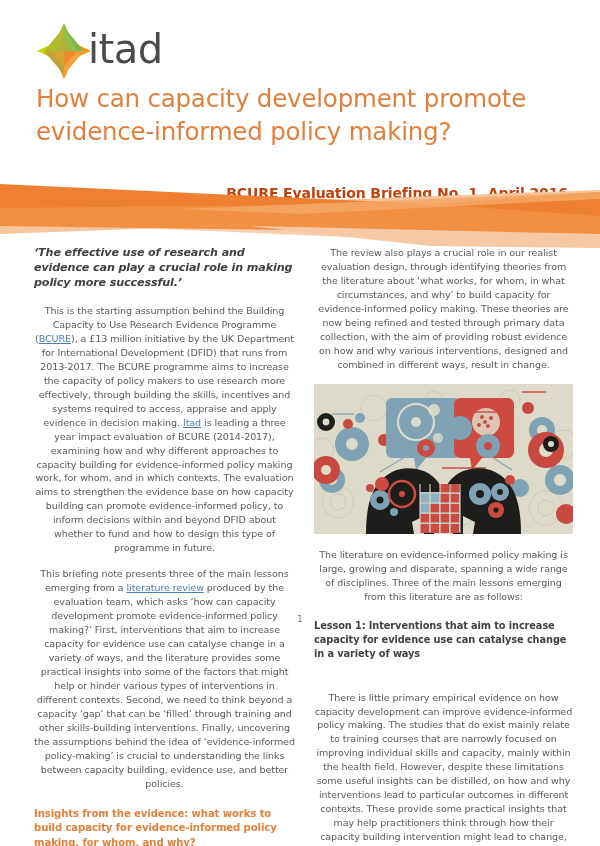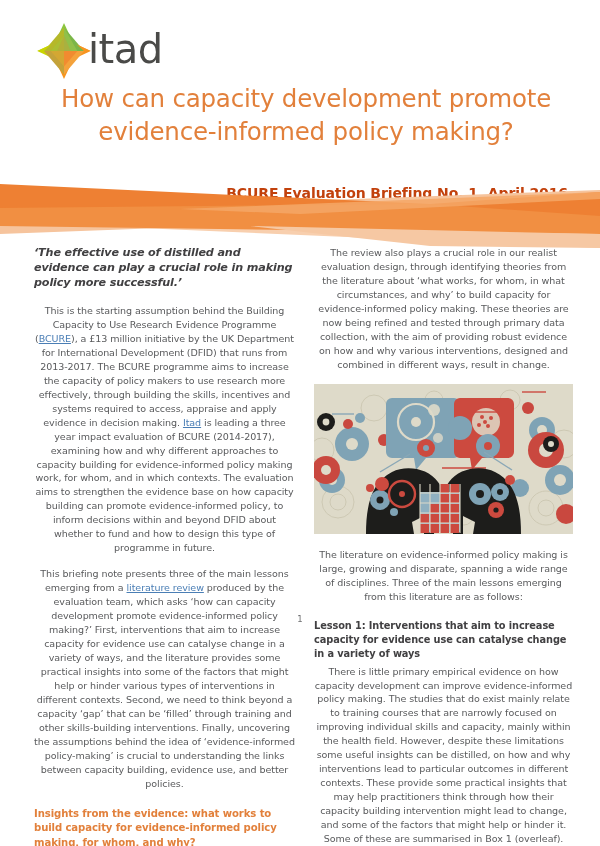--- a/index.html
+++ b/index.html
@@ -40,21 +40,20 @@
   .doc-title {
     position: absolute;
     left: 36px; top: 83px;
     width: 540px;
     font-family: "DejaVu Sans", sans-serif;
     font-size: 24.5px;
     font-weight: 400;
     line-height: 1.34;
     color: #e2803b;
     letter-spacing: -0.2px;
-    text-align: center;
   }
 
   .doc-subtitle {
     position: absolute;
     right: 32px; top: 149px;
     font-family: "DejaVu Sans", sans-serif;
     font-size: 14px;
     font-weight: 600;
     color: #c2410c;
     letter-spacing: -0.1px;
@@ -117,21 +116,21 @@
   }
 
   .lesson-head {
     font-family: "DejaVu Sans", sans-serif;
     font-size: 9.8px;
     font-weight: bold;
     line-height: 1.42;
     color: #414042;
     letter-spacing: -0.1px;
     margin-top: 15px;
-    margin-bottom: 4px;
+    margin-bottom: 30px;
   }
 
   .figure {
     width: 259px;
     height: 150px;
     margin: 8px 0 14px 0;
     display: block;
     background: #ded9c8;
     overflow: hidden;
   }
@@ -200,21 +199,21 @@
 
         <polygon points="250,44 600,52 600,66 430,64" fill="#f6c8a3"></polygon>
       </svg>
     </div>
   </div>
 
   <div class="content">
 
     <div class="col left">
 
-      <p class="lead">‘The effective use of distilled and evidence can play a crucial role in making policy more successful.’</p>
+      <p class="lead">‘The effective use of research and evidence can play a crucial role in making policy more successful.’</p>
 
       <p class="body-text"><span>This is the starting assumption behind the Building Capacity to Use Research Evidence Programme (</span><a class="lnk" href="#">BCURE</a><span>), a £13 million initiative by the UK Department for International Development (DFID) that runs from 2013-2017. The BCURE programme aims to increase the capacity of policy makers to use research more effectively, through building the skills, incentives and systems required to access, appraise and apply evidence in decision making. </span><a class="lnk" href="#">Itad</a><span> is leading a three year impact evaluation of BCURE (2014-2017), examining how and why different approaches to capacity building for evidence-informed policy making work, for whom, and in which contexts. The evaluation aims to strengthen the evidence base on how capacity building can promote evidence-informed policy, to inform decisions within and beyond DFID about whether to fund and how to design this type of programme in future.</span></p>
 
       <p class="body-text"><span>This briefing note presents three of the main lessons emerging from a </span><a class="lnk" href="#">literature review</a><span> produced by the evaluation team, which asks ‘how can capacity development promote evidence-informed policy making?’ First, interventions that aim to increase capacity for evidence use can catalyse change in a variety of ways, and the literature provides some practical insights into some of the factors that might help or hinder various types of interventions in different contexts. Second, we need to think beyond a capacity ‘gap’ that can be ‘filled’ through training and other skills-building interventions. Finally, uncovering the assumptions behind the idea of ‘evidence-informed policy-making’ is crucial to understanding the links between capacity building, evidence use, and better policies.</span></p>
 
       <p class="sub-head">Insights from the evidence: what works to build capacity for evidence-informed policy making, for whom, and why?</p>
 
     </div>
 
     <div class="col right">

